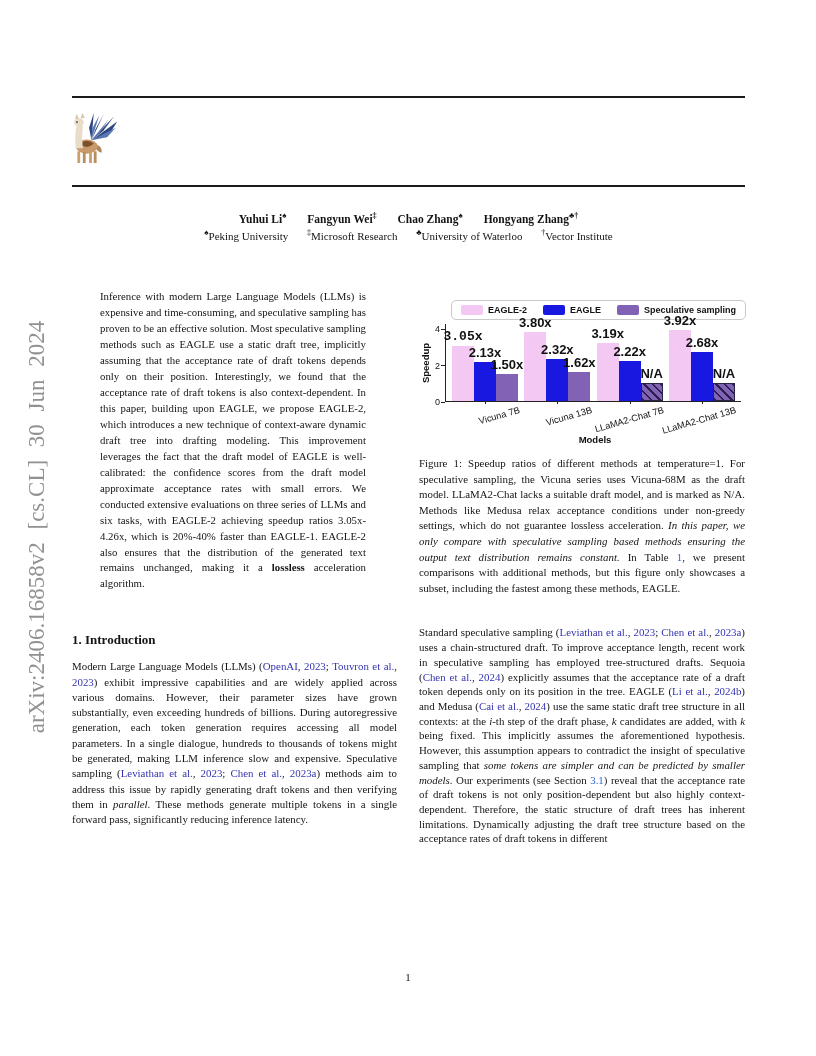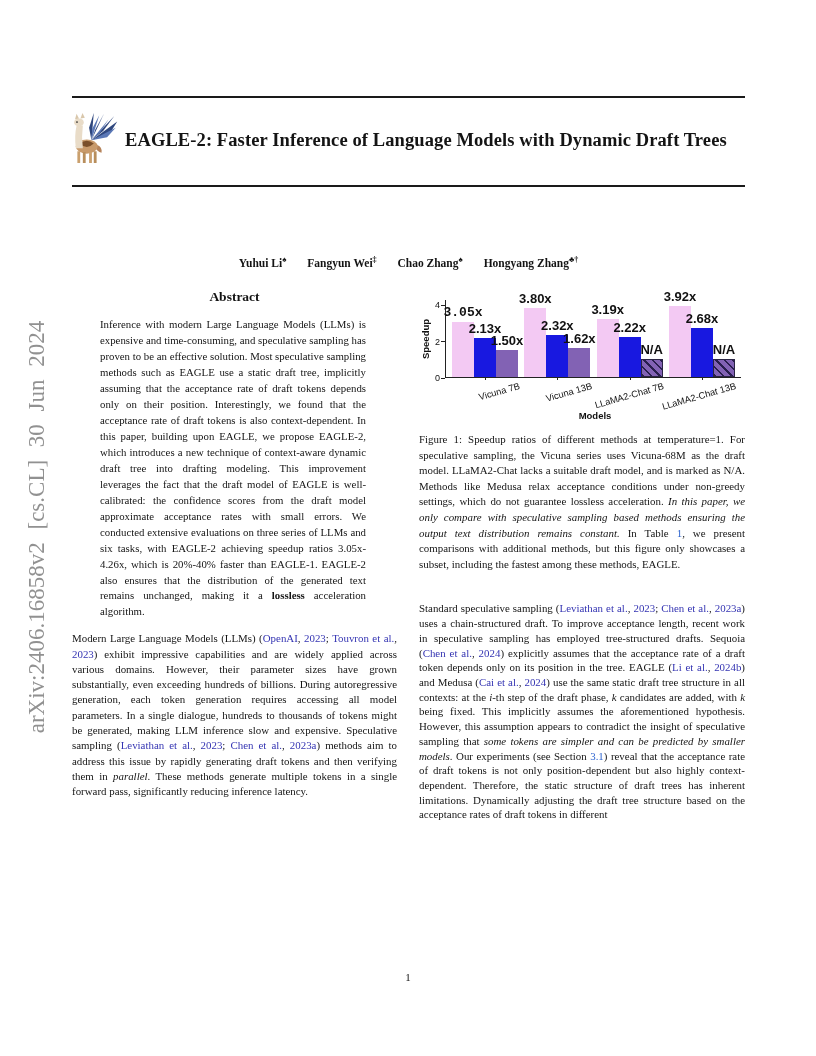--- a/index.html
+++ b/index.html
@@ -29,21 +29,21 @@
   .rule{position:absolute;left:72px;width:673px;height:2px;background:var(--rule);}
   .rule-top{top:96px;}
   .rule-mid{top:185px;}
 
   .header-row{
     position:absolute;left:68px;top:108px;width:678px;height:64px;
     display:flex;align-items:center;gap:7px;
   }
   .paper-title{font-size:18.5px;font-weight:bold;letter-spacing:.1px;}
 
-  .author-block{position:absolute;left:72px;top:211px;width:673px;text-align:center;margin-top:44px;}
+  .author-block{position:absolute;left:72px;top:211px;width:673px;text-align:center;}
   .authors-line{font-size:11.5px;font-weight:bold;}
   .authors-line .author{margin:0 9px;}
   sup.mark{font-size:8px;font-weight:bold;}
   .affil-line{font-size:11px;margin-top:4px;}
   .affil-line .affil{margin:0 8px;}
   .affil-line sup{font-size:8px;}
   .email-line{font-family:"DejaVu Sans Mono",monospace;font-size:10.5px;margin-top:5px;letter-spacing:.2px;}
   .url-line{font-family:"DejaVu Sans Mono",monospace;font-size:10.5px;margin-top:3px;color:var(--url);letter-spacing:.2px;}
 
   .col-left{position:absolute;left:72px;top:289px;width:325px;}
@@ -131,40 +131,59 @@
       <ellipse cx="14" cy="13" rx="6.2" ry="5" fill="#e9dcc8"></ellipse>
       <path d="M9 9 l2 -7 3 6 z" fill="#d9c7ab"></path>
       <path d="M16 8 l2.5 -7 3 6 z" fill="#d9c7ab"></path>
       <circle cx="11.5" cy="12.5" r="1.1" fill="#222"></circle>
       <rect x="12" y="50" width="3.6" height="15" fill="#caa06e"></rect>
       <rect x="19" y="51" width="3.6" height="14" fill="#b88e5c"></rect>
       <rect x="27" y="51" width="3.6" height="14" fill="#caa06e"></rect>
       <rect x="33" y="50" width="3.6" height="15" fill="#b88e5c"></rect>
     </svg>
   </span>
-  <span class="paper-title">EAGLE-2: Faster Inference of Language Models with Dynamic Draft Trees</span>
 </div>
 
 <div class="author-block">
   <div class="authors-line">
     <span class="author"><span>Yuhui Li</span><sup class="mark">♠</sup></span>
     <span class="author"><span>Fangyun Wei</span><sup class="mark">‡</sup></span>
     <span class="author"><span>Chao Zhang</span><sup class="mark">♠</sup></span>
     <span class="author"><span>Hongyang Zhang</span><sup class="mark">♣†</sup></span>
   </div>
+  <div class="affil-line">
+    <span class="affil"><sup>♠</sup><span>Peking University</span></span>
+    <span class="affil"><sup>‡</sup><span>Microsoft Research</span></span>
+    <span class="affil"><sup>♣</sup><span>University of Waterloo</span></span>
+    <span class="affil"><sup>†</sup><span>Vector Institute</span></span>
+  </div>
 </div>
 
 <div class="col-left">
-  <div class="abstract-heading">Abstract</div>
   <p class="abstract-text"><span>Inference with modern Large Language Models (LLMs) is expensive and time-consuming, and speculative sampling has proven to be an effective solution. Most speculative sampling methods such as EAGLE use a static draft tree, implicitly assuming that the acceptance rate of draft tokens depends only on their position. Interestingly, we found that the acceptance rate of draft tokens is also context-dependent. In this paper, building upon EAGLE, we propose EAGLE-2, which introduces a new technique of context-aware dynamic draft tree into drafting modeling. This improvement leverages the fact that the draft model of EAGLE is well-calibrated: the confidence scores from the draft model approximate acceptance rates with small errors. We conducted extensive evaluations on three series of LLMs and six tasks, with EAGLE-2 achieving speedup ratios 3.05x-4.26x, which is 20%-40% faster than EAGLE-1. EAGLE-2 also ensures that the distribution of the generated text remains unchanged, making it a </span><span class="seg-b">lossless</span><span> acceleration algorithm.</span></p>
+  <div class="intro-heading">1. Introduction</div>
   <p class="intro-text"><span>Modern Large Language Models (LLMs) (</span><span class="seg-cite">OpenAI</span><span>, </span><span class="seg-cite">2023</span><span>; </span><span class="seg-cite">Touvron et al.</span><span>, </span><span class="seg-cite">2023</span><span>) exhibit impressive capabilities and are widely applied across various domains. However, their parameter sizes have grown substantially, even exceeding hundreds of billions. During autoregressive generation, each token generation requires accessing all model parameters. In a single dialogue, hundreds to thousands of tokens might be generated, making LLM inference slow and expensive. Speculative sampling (</span><span class="seg-cite">Leviathan et al.</span><span>, </span><span class="seg-cite">2023</span><span>; </span><span class="seg-cite">Chen et al.</span><span>, </span><span class="seg-cite">2023a</span><span>) methods aim to address this issue by rapidly generating draft tokens and then verifying them in </span><span class="seg-i">parallel</span><span>. These methods generate multiple tokens in a single forward pass, significantly reducing inference latency.</span></p>
 </div>
 
 <div class="col-right">
   <div class="figure-chart">
+    <div class="legend" id="chart-legend">
+        <span class="legend-item">
+          <span class="legend-patch" style="background: rgb(243, 201, 243);"></span>
+          <span class="legend-label">EAGLE-2</span>
+        </span>
+        <span class="legend-item">
+          <span class="legend-patch" style="background: rgb(24, 24, 224);"></span>
+          <span class="legend-label">EAGLE</span>
+        </span>
+        <span class="legend-item">
+          <span class="legend-patch" style="background: rgb(130, 98, 180);"></span>
+          <span class="legend-label">Speculative sampling</span>
+        </span>
+      </div>
     <div class="plot-row">
       <div class="ylab-col">
         <span class="ylab">Speedup</span>
       </div>
       <div class="yaxis-col" id="yaxis-col">
           <span class="ytick-label" style="top: 78px;">0</span>
           <span class="ytick-mark" style="top: 77.5px;"></span>
           <span class="ytick-label" style="top: 41.7209px;">2</span>
           <span class="ytick-mark" style="top: 41.2209px;"></span>
           <span class="ytick-label" style="top: 5.44186px;">4</span>

